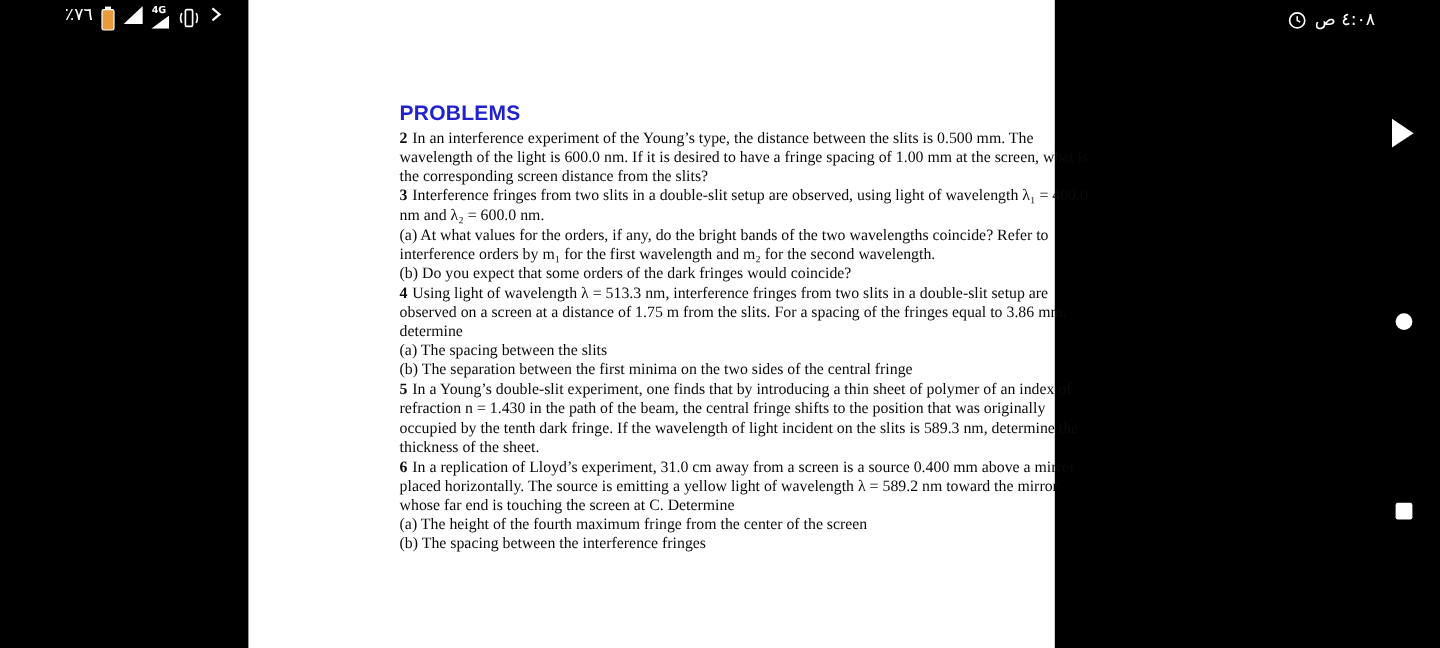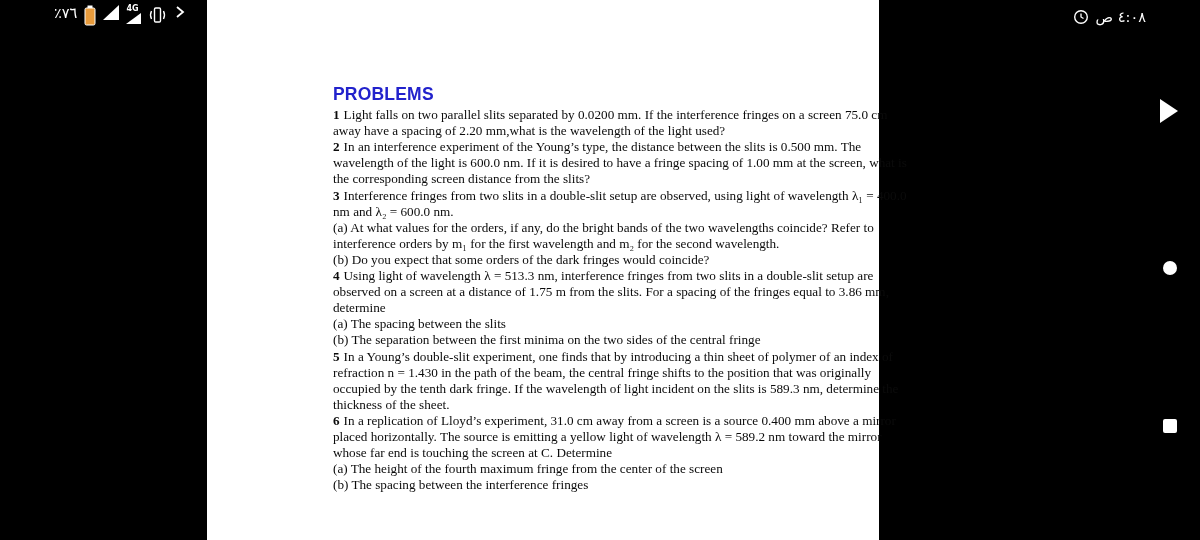--- a/index.html
+++ b/index.html
@@ -130,21 +130,20 @@
 </div>
 
 <div class="nav-back" title=""></div>
 <div class="nav-home"></div>
 <div class="nav-recents"></div>
 
 <div class="page">
   <div class="content">
     <h1 class="title">PROBLEMS</h1>
 
-    <p class="problem"><b class="pnum">1</b><span class="pbody">Light falls on two parallel slits separated by 0.0200 mm. If the interference fringes on a screen 75.0 cm away have a spacing of 2.20 mm,what is the wavelength of the light used?</span></p>
 
     <p class="problem"><b class="pnum">2</b><span class="pbody">In an interference experiment of the Young’s type, the distance between the slits is 0.500 mm. The wavelength of the light is 600.0 nm. If it is desired to have a fringe spacing of 1.00 mm at the screen, what is the corresponding screen distance from the slits?</span></p>
 
     <p class="problem"><b class="pnum">3</b><span class="pbody">Interference fringes from two slits in a double-slit setup are observed, using light of wavelength λ₁ = 400.0 nm and λ₂ = 600.0 nm.
 (a) At what values for the orders, if any, do the bright bands of the two wavelengths coincide? Refer to interference orders by m₁ for the first wavelength and m₂ for the second wavelength.
 (b) Do you expect that some orders of the dark fringes would coincide?</span></p>
 
     <p class="problem"><b class="pnum">4</b><span class="pbody">Using light of wavelength λ = 513.3 nm, interference fringes from two slits in a double-slit setup are observed on a screen at a distance of 1.75 m from the slits. For a spacing of the fringes equal to 3.86 mm, determine
 (a) The spacing between the slits
 (b) The separation between the first minima on the two sides of the central fringe</span></p>

